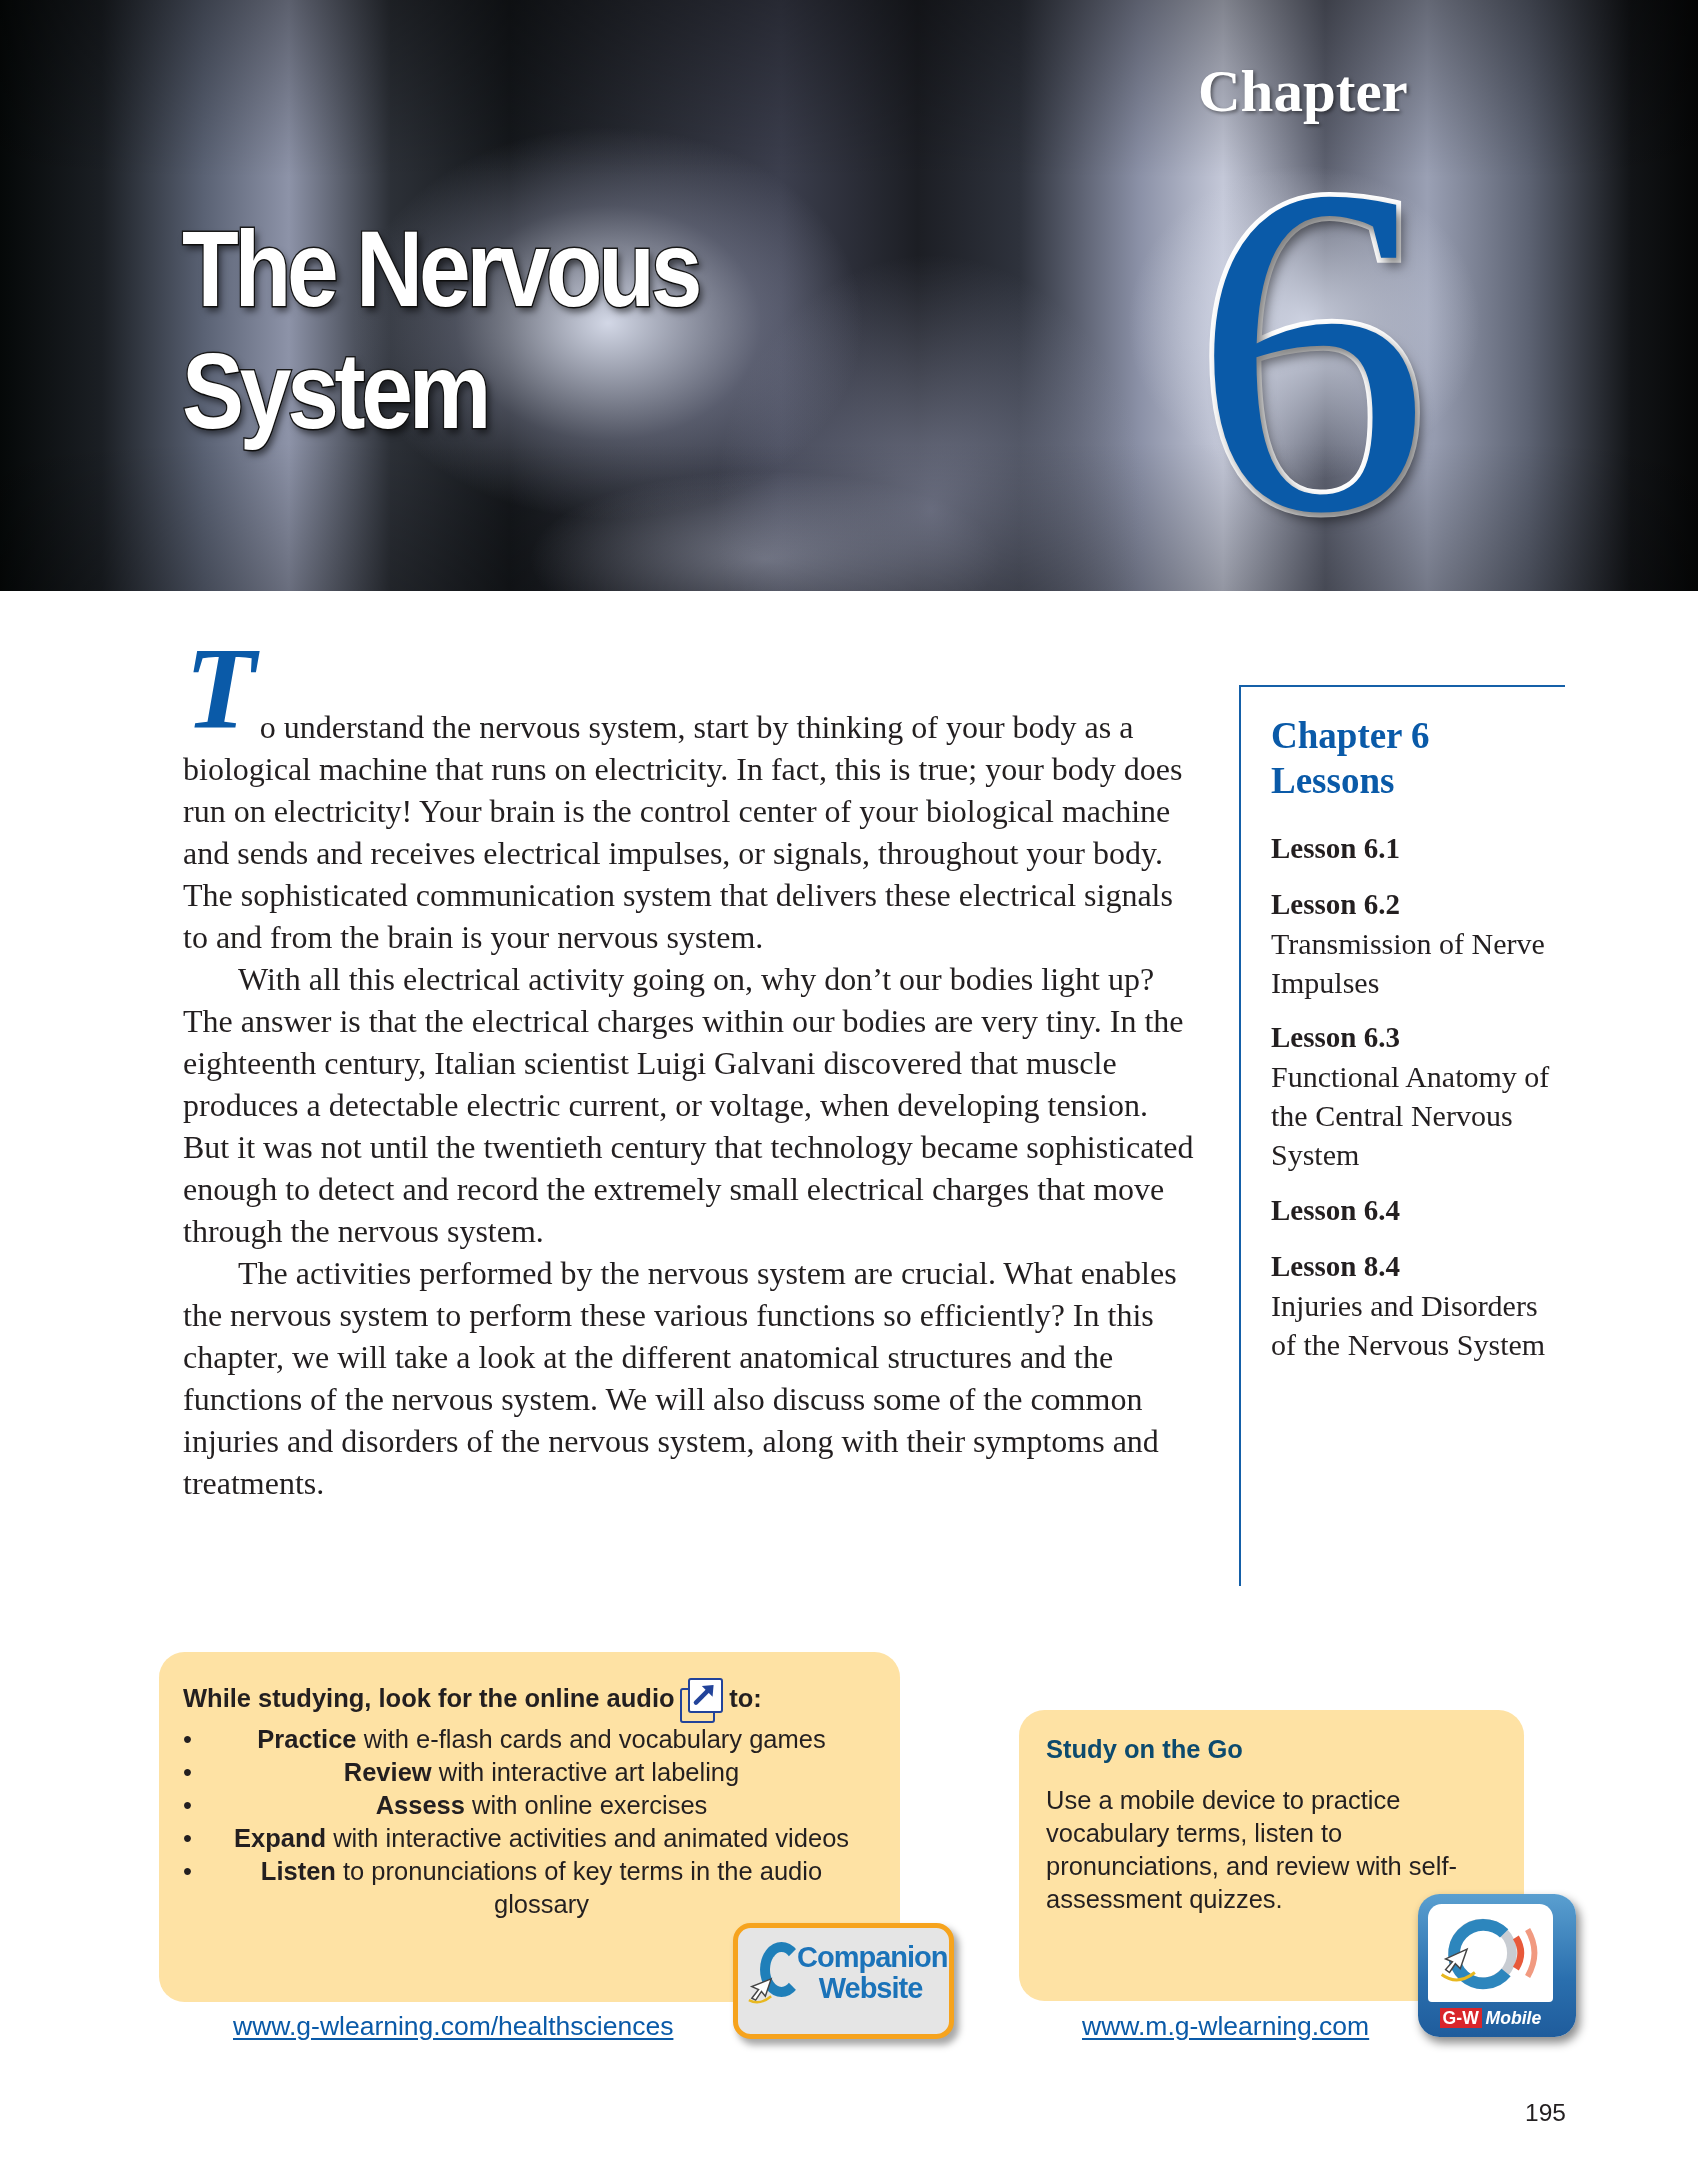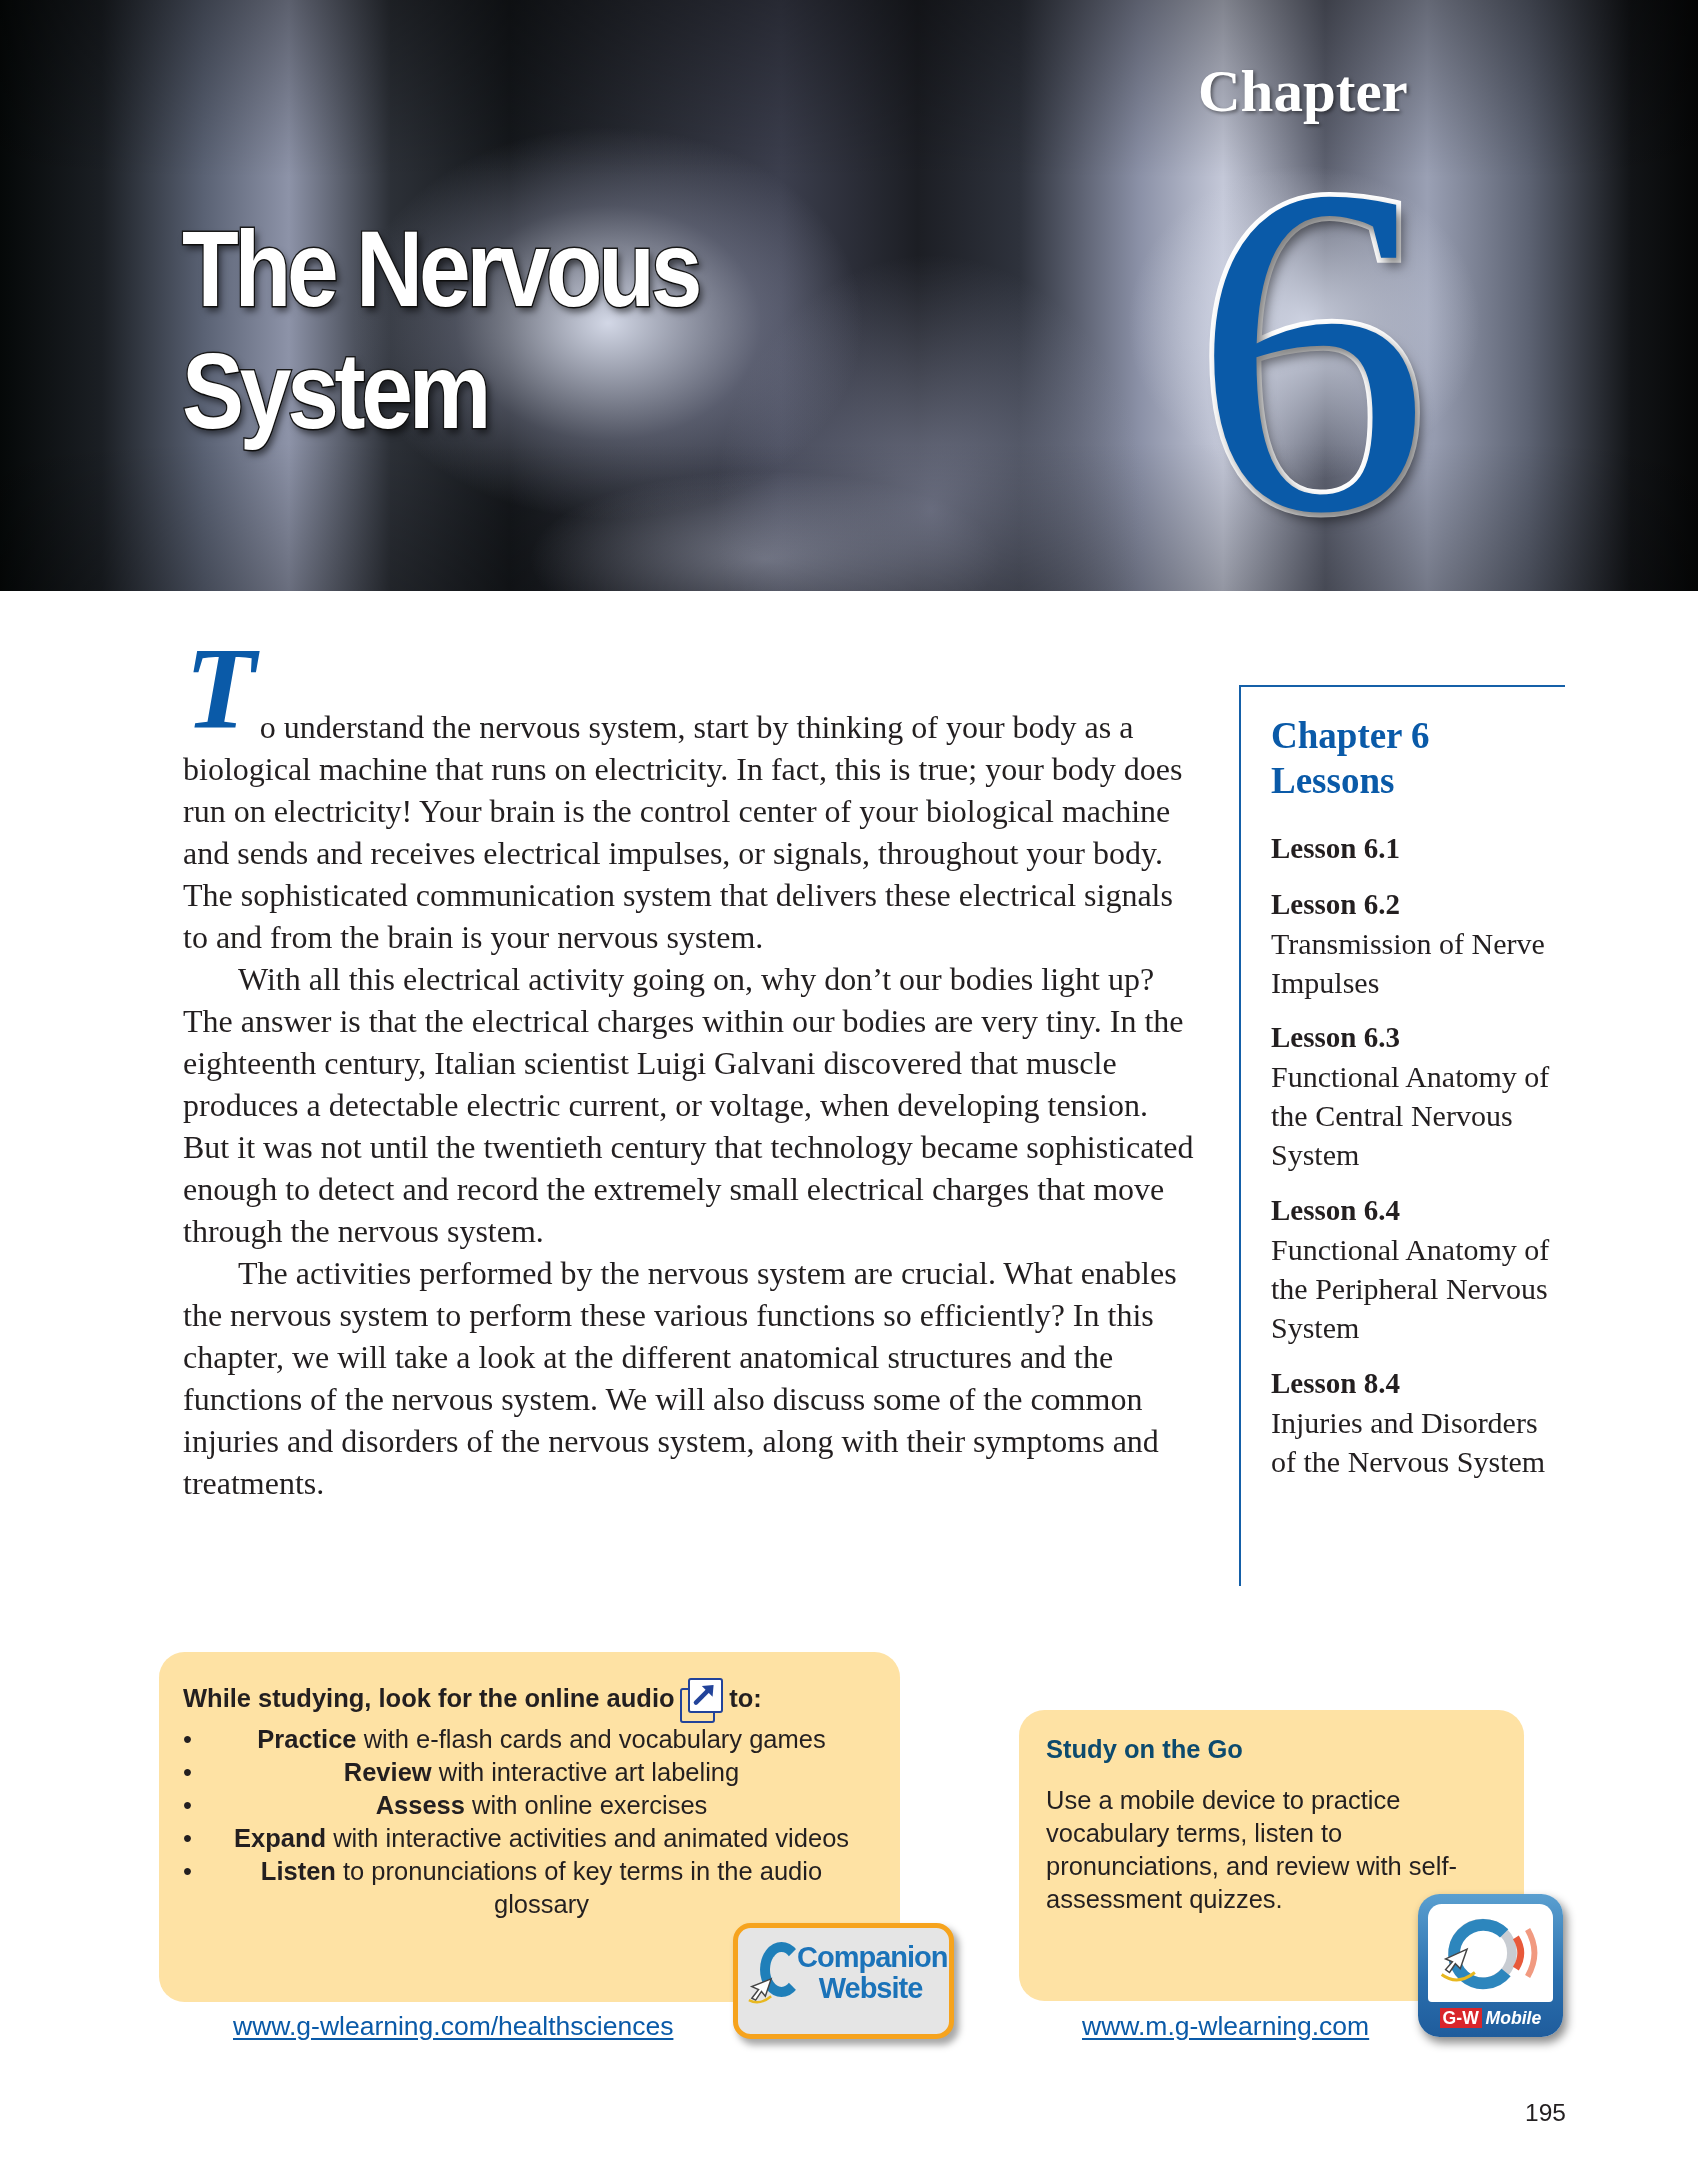--- a/index.html
+++ b/index.html
@@ -153,21 +153,21 @@
   }
   .mobile-head {
     left: 1046px; top: 1735px;
     font-family: "Liberation Sans", sans-serif; font-weight: 700; font-size: 25.5px; color: #0c4a6e;
   }
   .mobile-desc {
     left: 1046px; top: 1784px; width: 412px;
     font-family: "Liberation Sans", sans-serif; font-size: 25.5px; line-height: 33px; color: #231f20;
   }
   .gw-mobile-icon {
-    left: 1418px; top: 1894px; width: 145px; height: 143px;
+    left: 1418px; top: 1894px; width: 158px; height: 143px;
     border-radius: 21.6px;
     background: linear-gradient(180deg, #5a9fd0 0%, #2a6fae 60%, #1f5c9c 100%);
     box-shadow: 3.9px 5.9px 9.8px rgba(0,0,0,0.45);
   }
   .gw-inner {
     position: absolute; left: 9.8px; top: 9.8px; width: 125px; height: 98px;
     background: #ffffff; border-radius: 13.7px 13.7px 3.9px 3.9px;
   }
   .gw-label {
     position: absolute; left: 0; bottom: 7.8px; width: 145px; text-align: center;
@@ -205,21 +205,20 @@
   <div class="lesson">
     <span class="lesson-num">Lesson 6.2</span>
     <span class="lesson-title">Transmission of Nerve Impulses</span>
   </div>
   <div class="lesson">
     <span class="lesson-num">Lesson 6.3</span>
     <span class="lesson-title">Functional Anatomy of the Central Nervous System</span>
   </div>
   <div class="lesson">
     <span class="lesson-num">Lesson 6.4</span>
-    <span class="lesson-title">Functional Anatomy of the Peripheral Nervous System</span>
   </div>
   <div class="lesson">
     <span class="lesson-num">Lesson 8.4</span>
     <span class="lesson-title">Injuries and Disorders of the Nervous System</span>
   </div>
 </div>
 
 <div class="abs online-box"></div>
 <div class="abs online-box-head">
   <span>While studying, look for the online audio</span>

